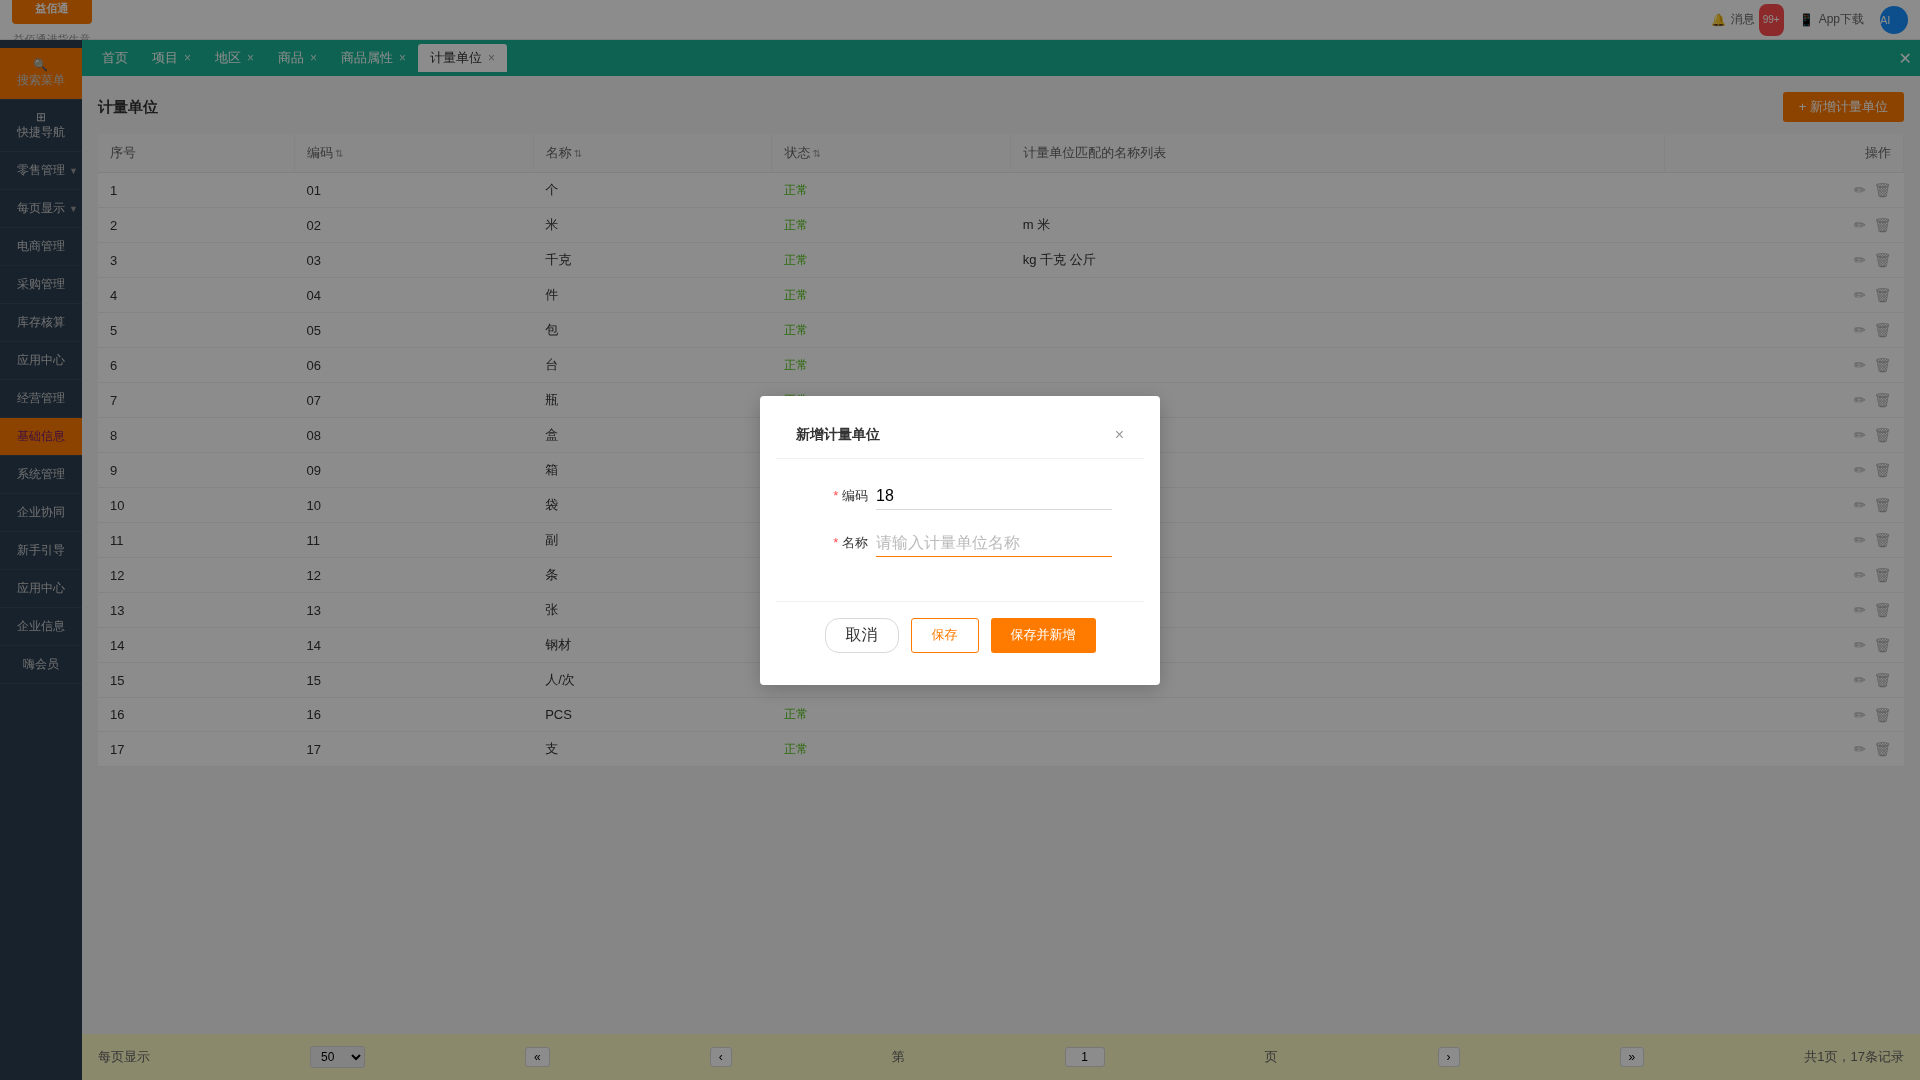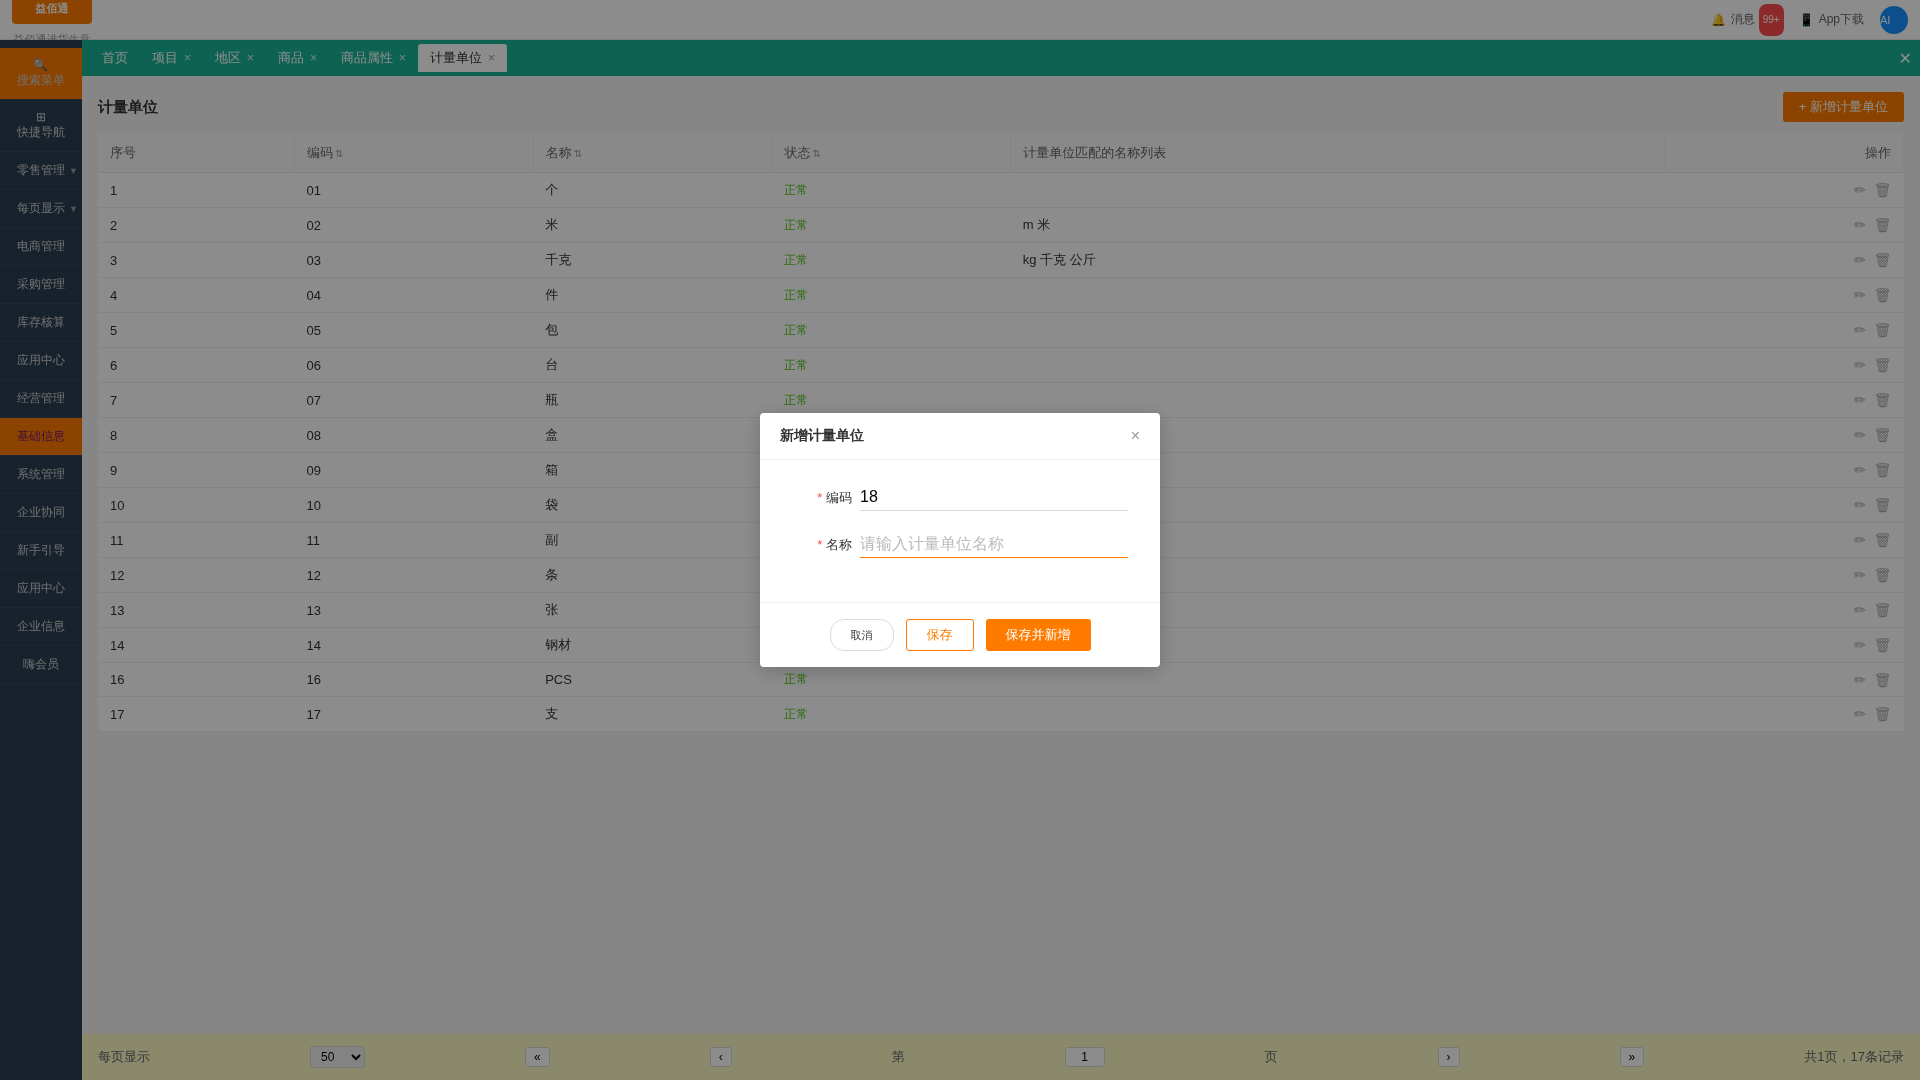--- a/index.html
+++ b/index.html
@@ -271,21 +271,21 @@
       background: rgba(0,0,0,0.45);
       display: flex;
       align-items: center;
       justify-content: center;
       z-index: 1000;
     }
     .modal {
       background: #fff;
       border-radius: 4px;
       width: 400px;
-      padding: 0;
+      padding: 16px;
       box-shadow: 0 4px 20px rgba(0,0,0,0.2);
     }
     .modal-header {
       display: flex;
       justify-content: space-between;
       align-items: center;
       padding: 14px 20px;
       border-bottom: 1px solid #f0f0f0;
     }
     .modal-title {
@@ -339,21 +339,21 @@
       padding: 16px 20px;
       gap: 12px;
       border-top: 1px solid #f0f0f0;
     }
     .btn-cancel {
       border: 1px solid #d9d9d9;
       background: #fff;
       padding: 6px 20px;
       border-radius: 14px;
       cursor: pointer;
-      font-size: 11px;
+      font-size: 16px;
       color: #333;
     }
     .btn-save {
       border: 1px solid #ff7b00;
       background: #fff;
       color: #ff7b00;
       padding: 6px 20px;
       border-radius: 3px;
       cursor: pointer;
       font-size: 13px;
@@ -677,20 +677,33 @@
       <td><span class="status-normal">正常</span></td>
       <td></td>
       <td>
         <div class="action-icons" style="justify-content:flex-end;">
           <span class="action-icon" title="编辑">✏</span>
           <span class="action-icon" title="删除">🗑</span>
         </div>
       </td>
     </tr>
             <tr>
+      <td>15</td>
+      <td>15</td>
+      <td>人/次</td>
+      <td><span class="status-normal">正常</span></td>
+      <td></td>
+      <td>
+        <div class="action-icons" style="justify-content:flex-end;">
+          <span class="action-icon" title="编辑">✏</span>
+          <span class="action-icon" title="删除">🗑</span>
+        </div>
+      </td>
+    </tr>
+            <tr>
       <td>16</td>
       <td>16</td>
       <td>PCS</td>
       <td><span class="status-normal">正常</span></td>
       <td></td>
       <td>
         <div class="action-icons" style="justify-content:flex-end;">
           <span class="action-icon" title="编辑">✏</span>
           <span class="action-icon" title="删除">🗑</span>
         </div>

